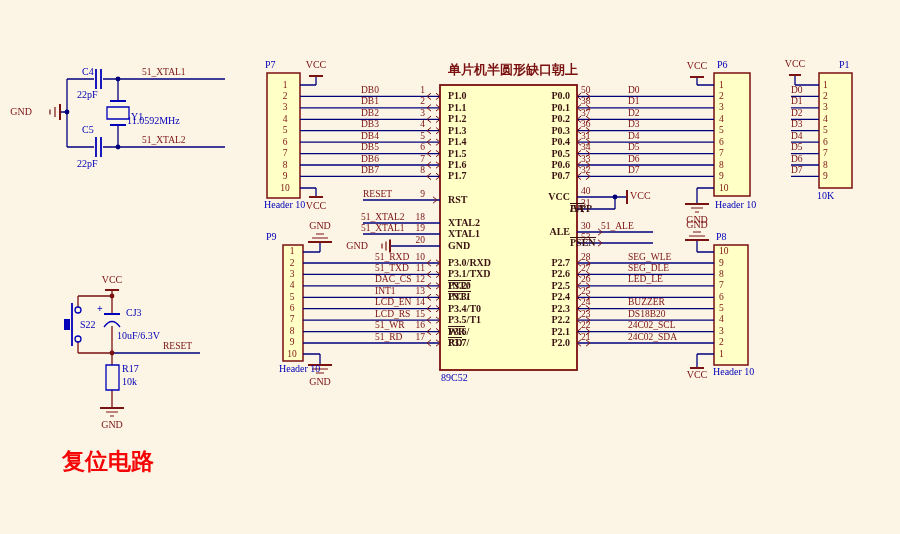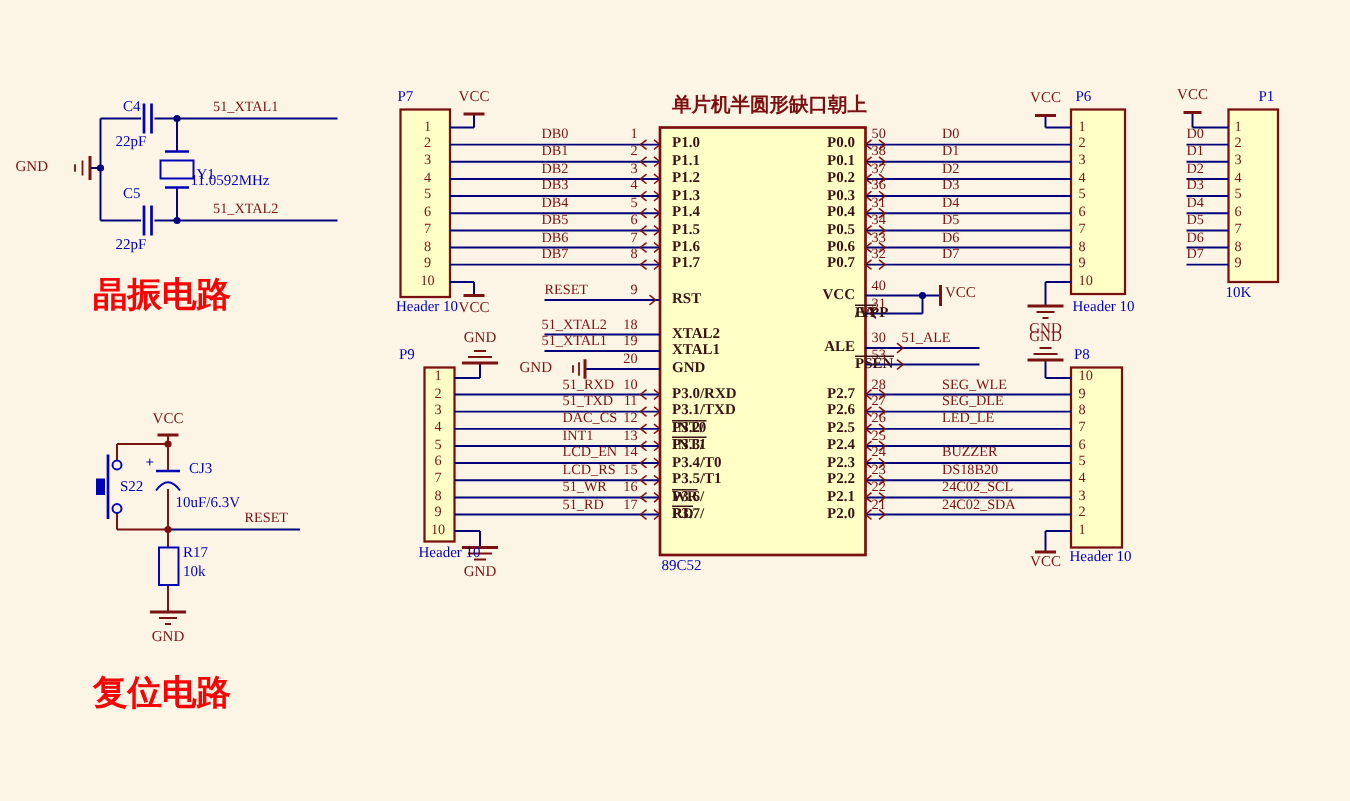--- a/index.html
+++ b/index.html
@@ -84,21 +84,20 @@
 
   <span class="blab" style="left:82px;top:66px">C4</span>
   <span class="blab" style="left:77px;top:89px">22pF</span>
   <span class="lab" style="left:142px;top:67px">51_XTAL1</span>
   <span class="blab" style="left:131px;top:111px">Y1</span>
   <span class="blab" style="left:127px;top:115px">11.0592MHz</span>
   <span class="blab" style="left:82px;top:124px">C5</span>
   <span class="lab" style="left:142px;top:135px">51_XTAL2</span>
   <span class="blab" style="left:77px;top:158px">22pF</span>
   <span class="plab" style="left:4px;top:106px;text-align:right">GND</span>
-  <span class="cap" style="left:62px;top:181px">晶振电路</span>
 
   <span class="plab" style="left:98px;top:274px">VCC</span>
   <span class="blab" style="left:80px;top:319px">S22</span>
   <span class="blab" style="left:97px;top:303px;font-weight:bold">+</span>
   <span class="blab" style="left:126px;top:307px">CJ3</span>
   <span class="blab" style="left:117px;top:330px">10uF/6.3V</span>
   <span class="lab" style="left:163px;top:341px">RESET</span>
   <span class="blab" style="left:122px;top:363px">R17</span>
   <span class="blab" style="left:122px;top:376px">10k</span>
   <span class="plab" style="left:98px;top:419px">GND</span>

